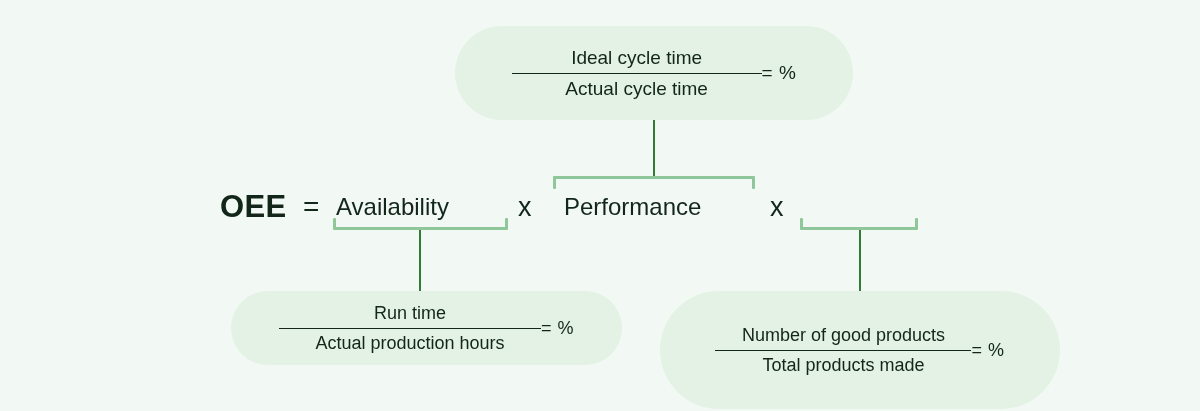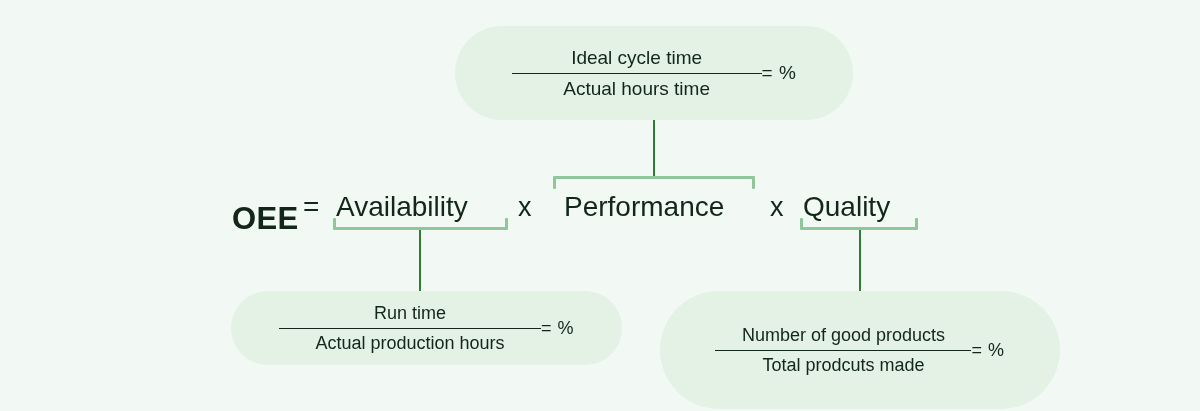--- a/index.html
+++ b/index.html
@@ -115,30 +115,29 @@
     white-space: nowrap;
   }
 
   .eq-token {
     position: absolute;
     top: 0;
     height: 48px;
     display: flex;
     align-items: center;
     white-space: nowrap;
-    font-size: 28px;
+    font-size: 24px;
     font-weight: 400;
   }
 
   #token-oee {
-    left: 232px;
+    left: 220px;
     font-weight: 700;
     font-size: 31px;
     letter-spacing: 0.3px;
-    margin-top: 12px;
   }
   #token-eq      { left: 303px; font-size: 28px; }
   #token-avail   { left: 336px; }
   #token-mul-1   { left: 518px; font-size: 27px; }
   #token-perf    { left: 564px; }
   #token-mul-2   { left: 770px; font-size: 27px; }
   #token-quality { left: 803px; }
 
   
   .connector {
@@ -180,42 +179,41 @@
 </head>
 <body>
 
 <div id="diagram">
 
   <div class="pill" id="pill-top">
     <div class="formula-row">
       <div class="fraction">
         <div class="numerator">Ideal cycle time</div>
         <div class="bar"></div>
-        <div class="denominator">Actual hours time</div>
+        <div class="denominator">Actual cycle time</div>
       </div>
       <div class="equals-pct">= %</div>
     </div>
   </div>
 
   <div class="connector v" style="left:653px; top:120px; height:57px;"></div>
 
   <div class="brace over" style="left:553px; top:176px; width:202px; height:13px;">
     <div class="brace-bar"></div>
     <div class="brace-tick tick-left"></div>
     <div class="brace-tick tick-right"></div>
   </div>
 
   <div id="equation">
     <div class="eq-token" id="token-oee">OEE</div>
     <div class="eq-token" id="token-eq">=</div>
     <div class="eq-token" id="token-avail">Availability</div>
     <div class="eq-token" id="token-mul-1">x</div>
     <div class="eq-token" id="token-perf">Performance</div>
     <div class="eq-token" id="token-mul-2">x</div>
-    <div class="eq-token" id="token-quality">Quality</div>
   </div>
 
   <div class="brace under" style="left:333px; top:227px; width:175px; height:12px;">
     <div class="brace-bar"></div>
     <div class="brace-tick tick-left"></div>
     <div class="brace-tick tick-right"></div>
   </div>
 
   <div class="connector v" style="left:419px; top:230px; height:62px;"></div>
 
@@ -236,19 +234,19 @@
       </div>
       <div class="equals-pct">= %</div>
     </div>
   </div>
 
   <div class="pill" id="pill-bottom-right">
     <div class="formula-row">
       <div class="fraction">
         <div class="numerator">Number of good products</div>
         <div class="bar"></div>
-        <div class="denominator">Total prodcuts made</div>
+        <div class="denominator">Total products made</div>
       </div>
       <div class="equals-pct">= %</div>
     </div>
   </div>
 
 </div>
 
 </body></html>

